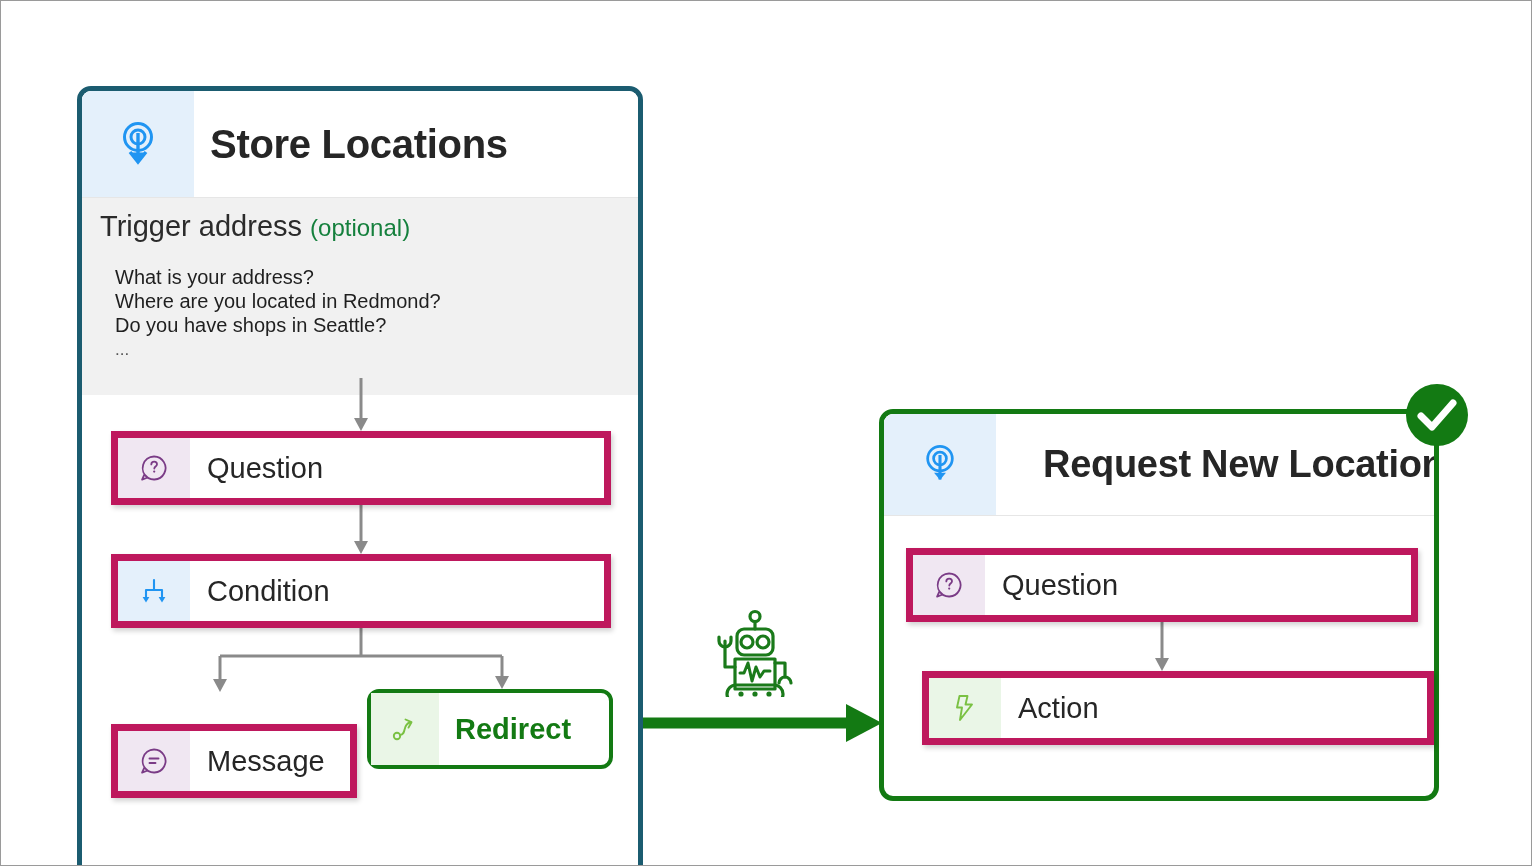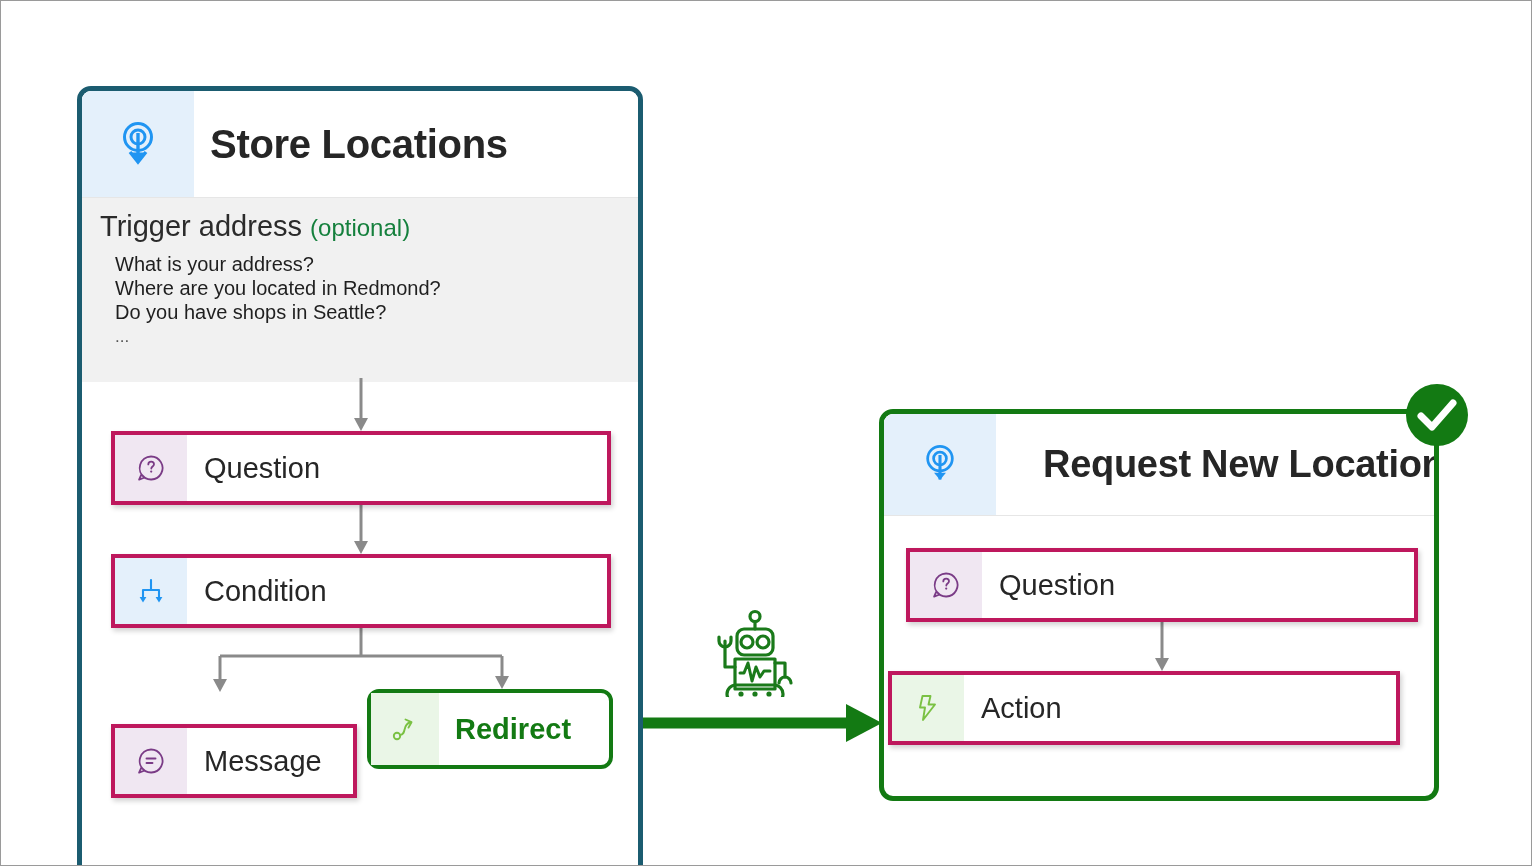--- a/index.html
+++ b/index.html
@@ -84,21 +84,21 @@
   .trigger-title {
     font-size: 29px;
     color: #2b2b2b;
     white-space: nowrap;
   }
   .trigger-title .optional {
     color: #15803d;
     font-size: 24px;
   }
   .trigger-list {
-    margin-top: 9px;
+    margin-top: 22px;
     padding-left: 15px;
   }
   .trigger-list li {
     list-style: none;
     font-size: 20px;
     color: #1f1f1f;
     line-height: 24px;
     white-space: nowrap;
   }
   .trigger-list li.ellipsis {
@@ -110,21 +110,21 @@
   
   .node {
     position: absolute;
     display: flex;
     align-items: stretch;
     background: #ffffff;
     box-sizing: border-box;
     height: 74px;
   }
   .node.plain {
-    border: 4px solid #be185d;
+    border: 7px solid #be185d;
     box-shadow: 2px 3px 5px rgba(0,0,0,0.18);
   }
   .node.selected {
     border: 4px solid #137a13;
     border-radius: 12px;
     box-shadow: none;
   }
   .node-icon {
     width: 72px;
     flex: 0 0 72px;
@@ -156,21 +156,21 @@
   }
 
   
   #node-question-1 { left: 29px; top: 340px; width: 500px; }
   #node-condition  { left: 29px; top: 463px; width: 500px; }
   #node-message    { left: 29px; top: 633px; width: 246px; }
   #node-redirect   { left: 285px; top: 598px; width: 246px; height: 80px; }
 
   
   #node-question-2 { left: 22px; top: 134px; width: 512px; }
-  #node-action     { left: 4px; top: 257px; width: 512px; }
+  #node-action     { left: 38px; top: 257px; width: 512px; }
 
   
   .connectors {
     position: absolute;
     left: 0;
     top: 0;
     pointer-events: none;
   }
   #canvas-connectors {
     position: absolute;

